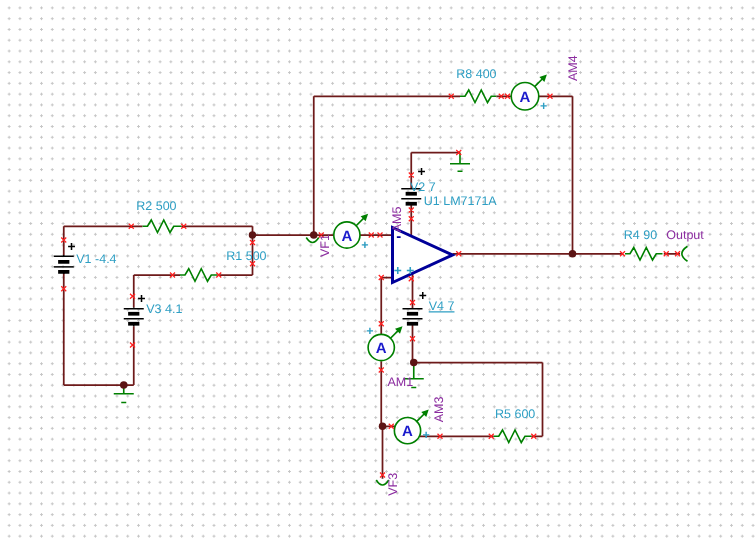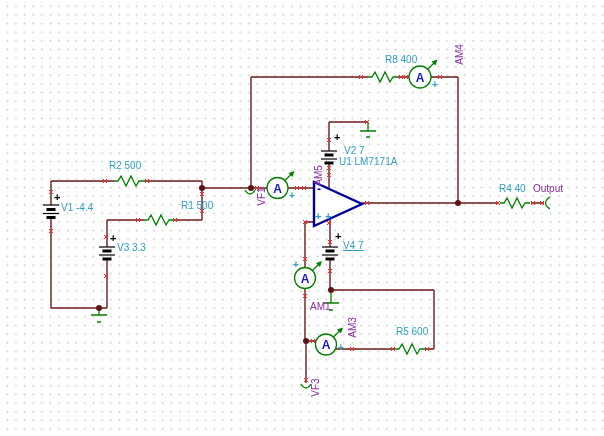--- a/index.html
+++ b/index.html
@@ -164,26 +164,26 @@
          M365 201 l4 4 m0 -4 l-4 4  M496 201 l4 4 m0 -4 l-4 4
          M531 201 l4 4 m0 -4 l-4 4  M540 201 l4 4 m0 -4 l-4 4
          M391 347 l4 4 m0 -4 l-4 4  M425 347 l4 4 m0 -4 l-4 4
          M350 347 l4 4 m0 -4 l-4 4  M311 339 l4 4 m0 -4 l-4 4
          M304 378 l4 4 m0 -4 l-4 4"></path>
   </svg>
 
   <div class="lbl" style="left:109px;top:160px;">R2 500</div>
   <div class="lbl" style="left:141px;top:200px;margin-left:40px;">R1 500</div>
   <div class="lbl" style="left:61px;top:202px;">V1 -4.4</div>
-  <div class="lbl" style="left:117px;top:242px;">V3 3.3</div>
-  <div class="lbl" style="left:344px;top:145px;">V2 7</div>
+  <div class="lbl" style="left:117px;top:242px;">V3 4.1</div>
+  <div class="lbl" style="left:328px;top:145px;">V2 7</div>
   <div class="lbl" style="left:339px;top:156px;">U1 LM7171A</div>
   <div class="lbl" style="left:343px;top:240px;text-decoration:underline;">V4 7</div>
-  <div class="lbl" style="left:365px;top:54px;margin-left:20px;">R8 400</div>
-  <div class="lbl" style="left:499px;top:183px;">R4 40</div>
+  <div class="lbl" style="left:365px;top:54px;">R8 400</div>
+  <div class="lbl" style="left:499px;top:183px;">R4 90</div>
   <div class="lbl" style="left:396px;top:326px;">R5 600</div>
 
   <div class="lbl plbl" style="left:533px;top:183px;">Output</div>
   <div class="lbl plbl" style="left:310px;top:301px;">AM1</div>
 
   <div class="lbl plbl vlabel" style="left:439px;top:49px;">AM4</div>
   <div class="lbl plbl vlabel" style="left:298px;top:170px;">AM5</div>
   <div class="lbl plbl vlabel" style="left:332px;top:322px;">AM3</div>
   <div class="lbl plbl vlabel" style="left:241px;top:191px;">VF1</div>
   <div class="lbl plbl vlabel" style="left:295px;top:382px;">VF3</div>

